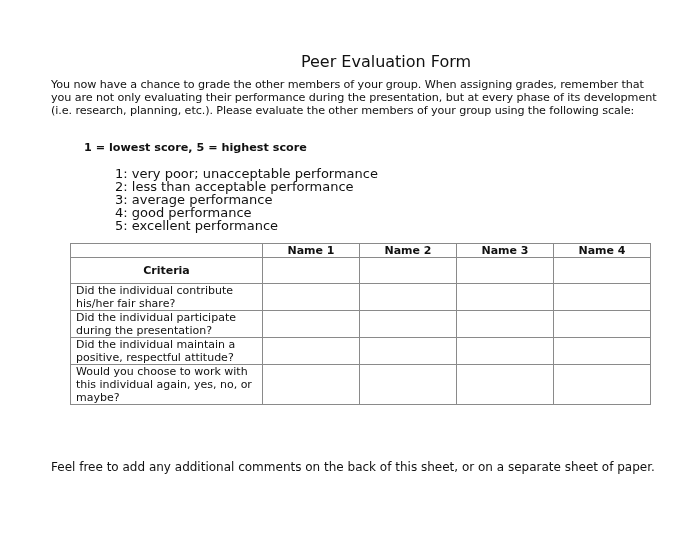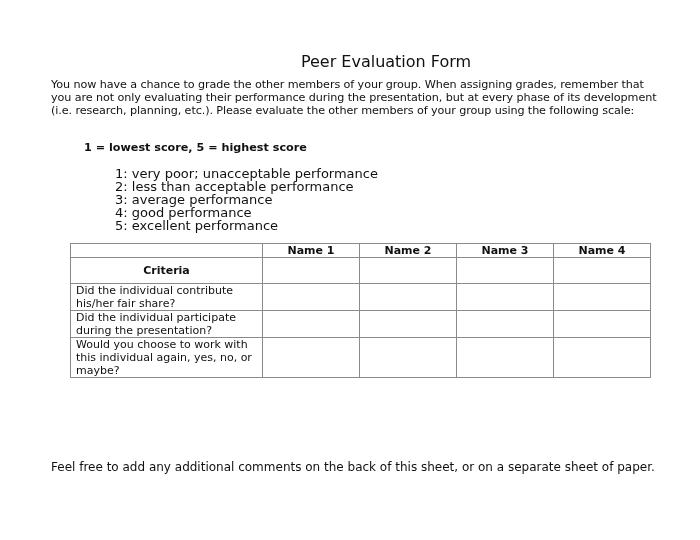--- a/index.html
+++ b/index.html
@@ -74,20 +74,30 @@
   <tr class="r2">
     <td>
           <div>Did the individual participate</div>
           <div>during the presentation?</div>
         </td>
     <td></td>
         <td></td>
         <td></td>
         <td></td>
   </tr>
+  <tr class="r2">
+    <td>
+          <div>Did the individual maintain a</div>
+          <div>positive, respectful attitude?</div>
+        </td>
+    <td></td>
+        <td></td>
+        <td></td>
+        <td></td>
+  </tr>
   <tr class="r3">
     <td>
           <div>Would you choose to work with</div>
           <div>this individual again, yes, no, or</div>
           <div>maybe?</div>
         </td>
     <td></td>
         <td></td>
         <td></td>
         <td></td>

